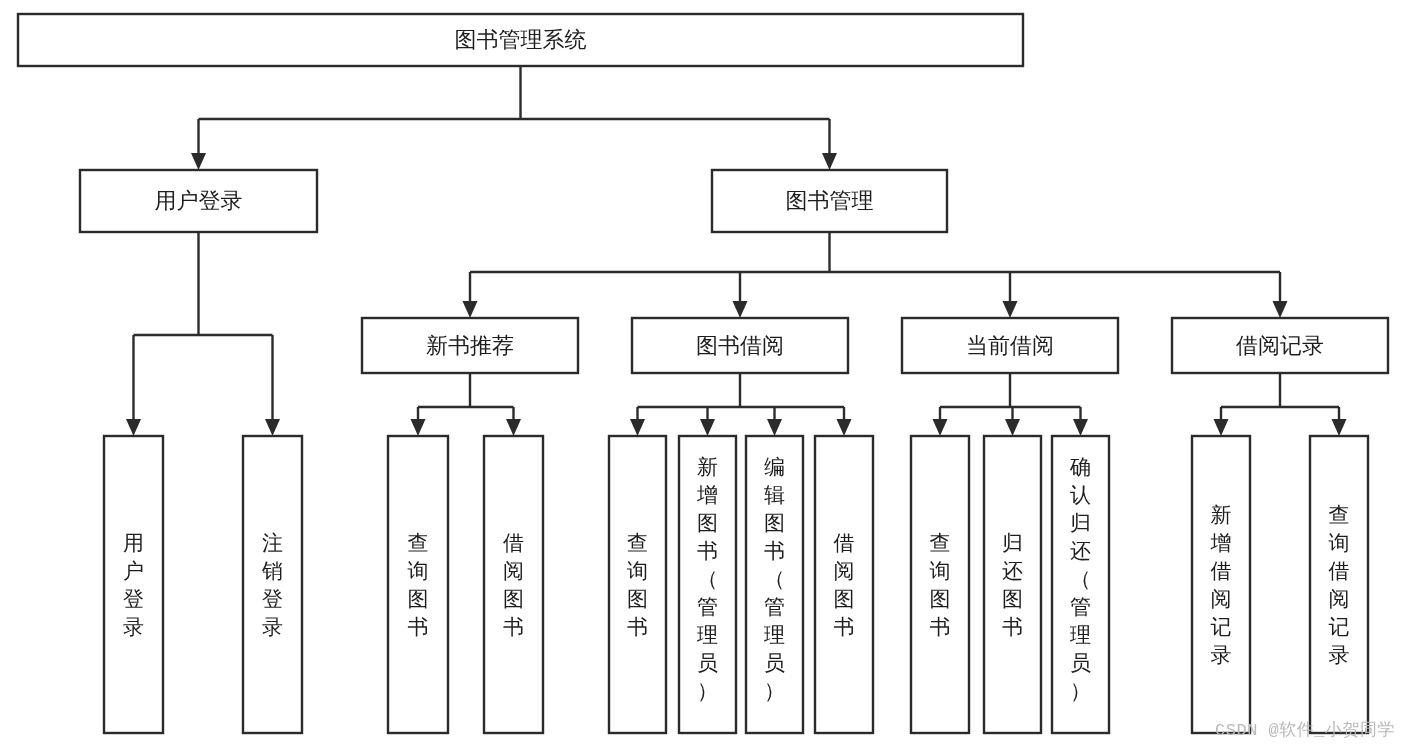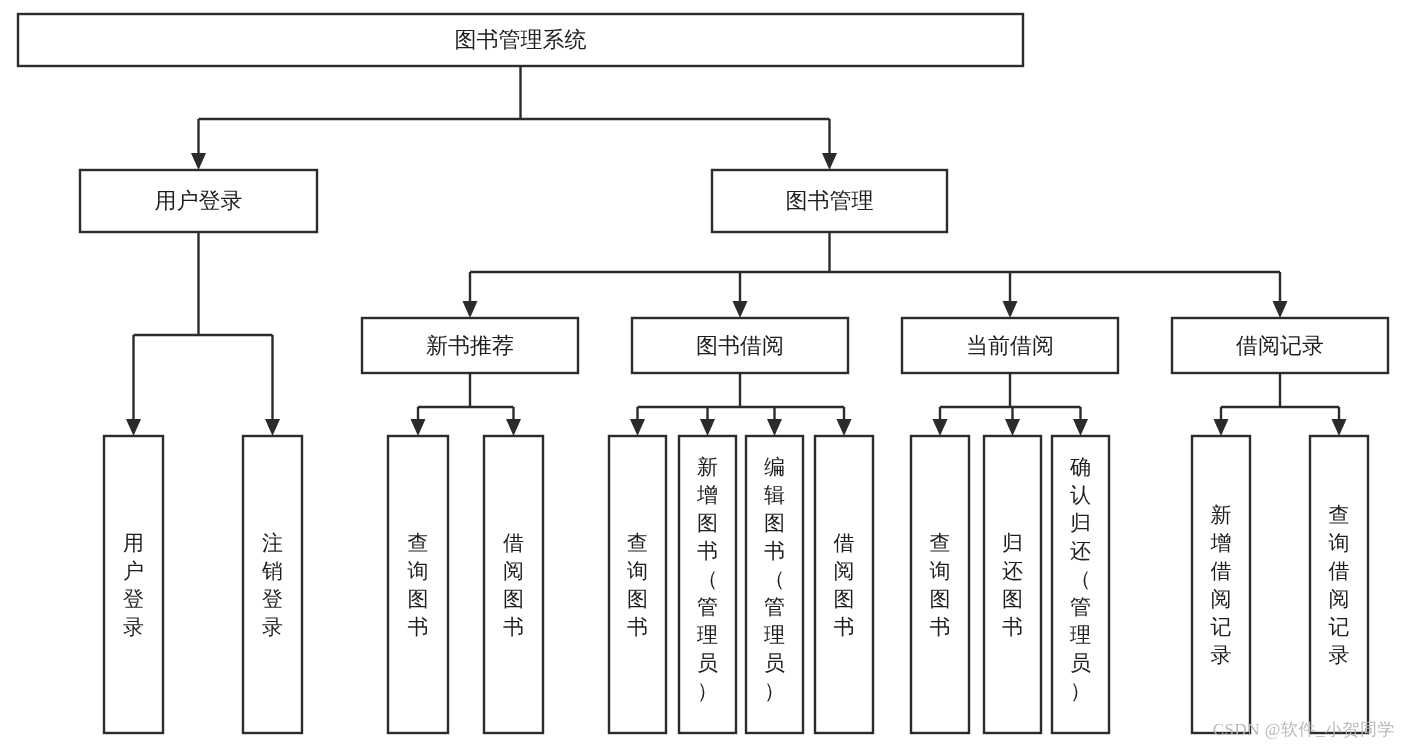--- a/index.html
+++ b/index.html
@@ -47,21 +47,21 @@
   .arrow-head {
     fill: #2b2b2b;
     stroke: none;
   }
   .watermark {
     position: absolute;
     right: 10px;
     bottom: 6px;
     color: #b9b9b9;
     font-size: 17px;
-    font-family: Liberation Serif, serif;
+    font-family: Liberation Mono, monospace;
     white-space: nowrap;
     letter-spacing: 0.5px;
     pointer-events: none;
   }
 </style>
 </head>
 <body>
 
 <svg id="diagram" viewBox="0 0 1405 747">
   <g id="edge-layer">

